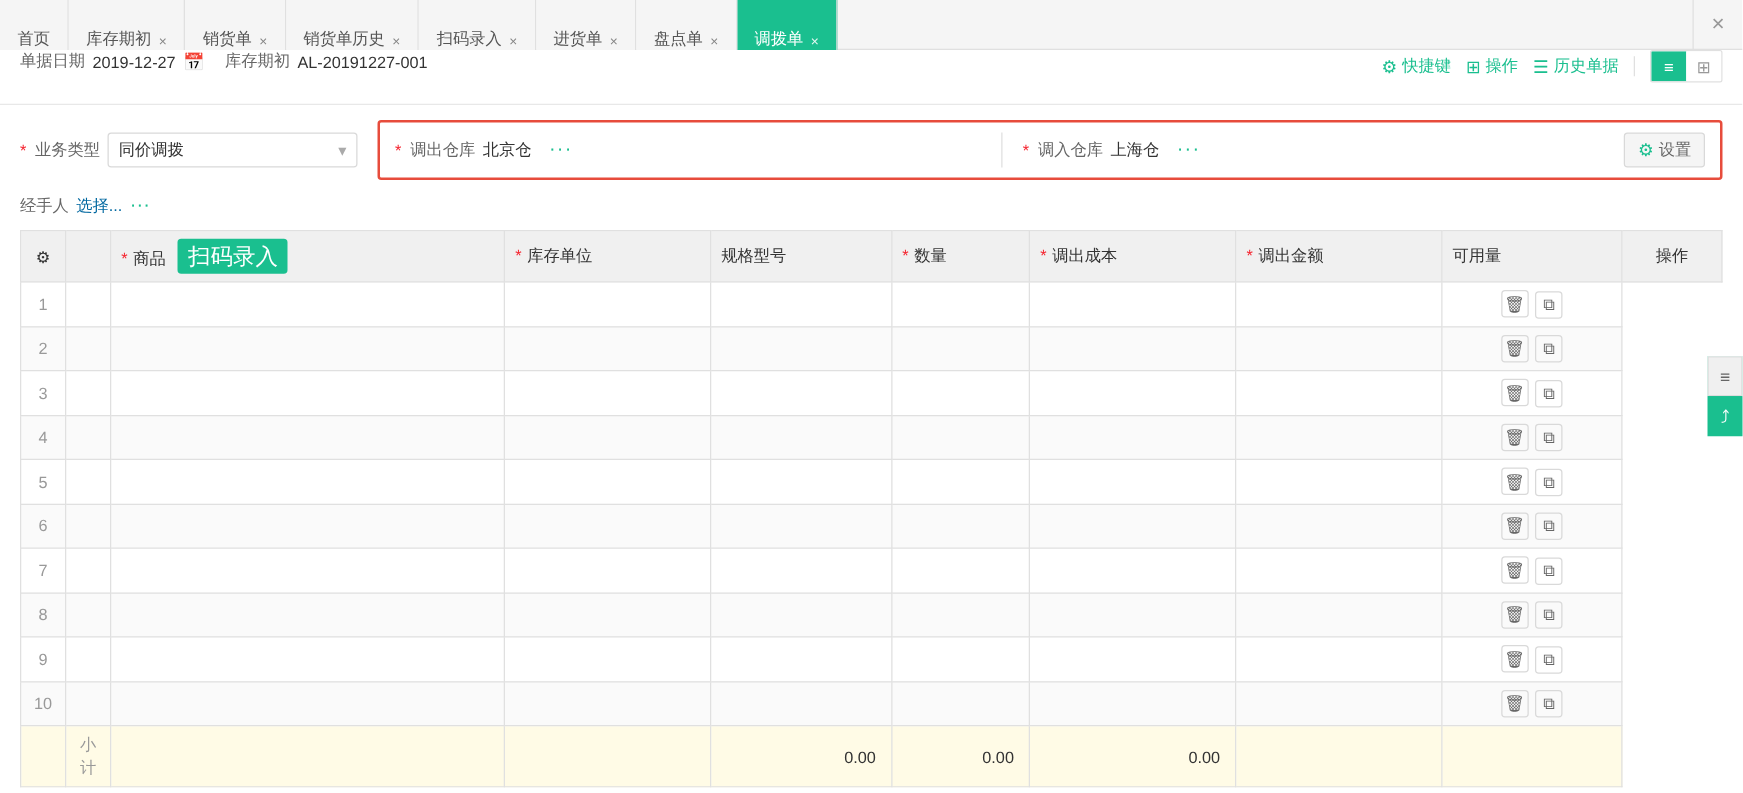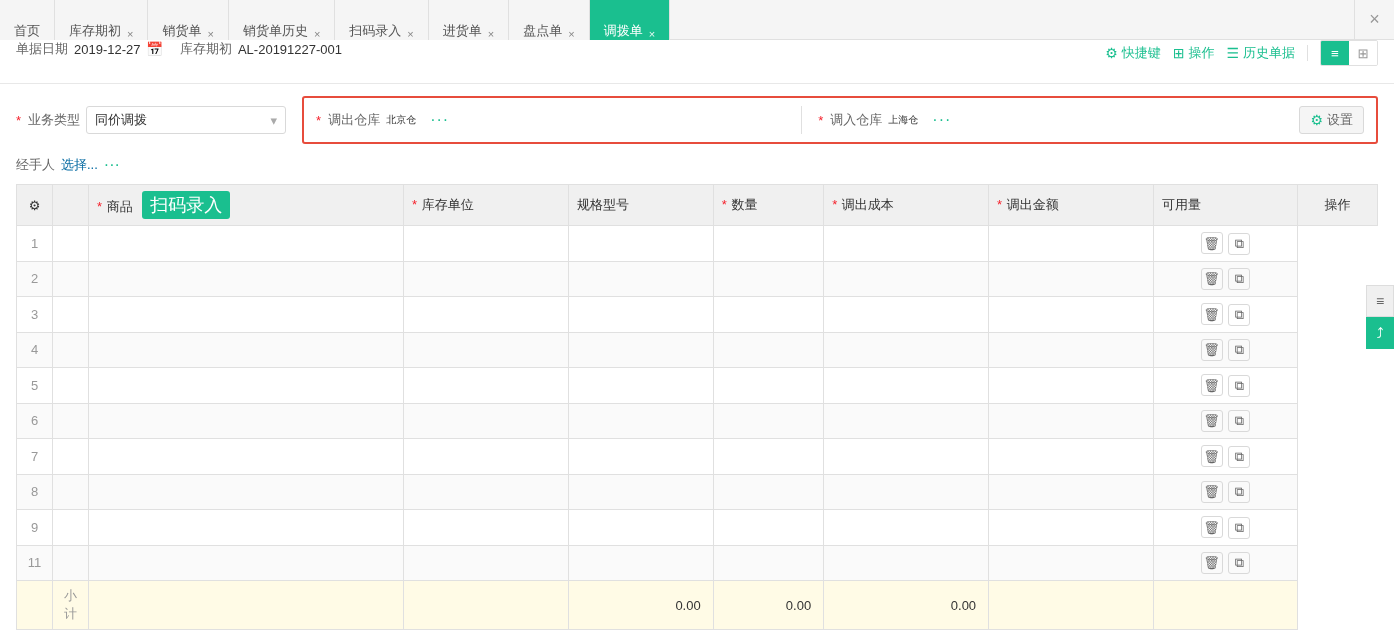--- a/index.html
+++ b/index.html
@@ -65,21 +65,21 @@
 
     
     .warehouse-box {
       border: 2px solid #e74c3c; border-radius: 3px;
       display: flex; align-items: center;
       margin-left: 16px; flex: 1; padding: 8px 12px;
       background: #fff; gap: 0;
     }
     .wh-section { display: flex; align-items: center; gap: 6px; flex: 1; }
     .wh-divider { width: 1px; height: 28px; background: #e0e0e0; margin: 0 16px; }
-    .wh-name { font-size: 10px; color: #333; margin-right: 8px; }
+    .wh-name { font-size: 13px; color: #333; margin-right: 8px; }
     .wh-more { color: #1abf8f; font-size: 16px; cursor: pointer; letter-spacing: 1px; }
     .settings-btn {
       display: flex; align-items: center; gap: 4px;
       border: 1px solid #d9d9d9; border-radius: 3px;
       padding: 4px 10px; cursor: pointer; color: #666; font-size: 13px;
       background: #f5f5f5; margin-left: 12px; white-space: nowrap;
     }
     .settings-btn .icon { color: #1abf8f; font-size: 14px; }
 
     
@@ -408,35 +408,35 @@
           <td></td>
         <td></td>
           <td></td>
           <td></td>
         <td></td>
         <td class="ops-cell">
           <button class="action-btn">🗑</button>
           <button class="action-btn">⧉</button>
         </td>
       </tr>
-
-      <tr>
-        <td class="row-num">11</td>
-        <td></td>
-          <td></td>
-          <td></td>
-        <td></td>
-          <td></td>
-          <td></td>
-        <td></td>
-        <td class="ops-cell">
-          <button class="action-btn">🗑</button>
-          <button class="action-btn">⧉</button>
-        </td>
-      </tr>
+      <tr>
+        <td class="row-num">10</td>
+        <td></td>
+          <td></td>
+          <td></td>
+        <td></td>
+          <td></td>
+          <td></td>
+        <td></td>
+        <td class="ops-cell">
+          <button class="action-btn">🗑</button>
+          <button class="action-btn">⧉</button>
+        </td>
+      </tr>
+
 
       <tr class="subtotal-row">
         <td></td>
         <td class="row-num">小计</td>
         <td></td>
         <td></td>
         <td class="num-val">0.00</td>
         <td class="num-val">0.00</td>
         <td class="num-val">0.00</td>
         <td></td>

